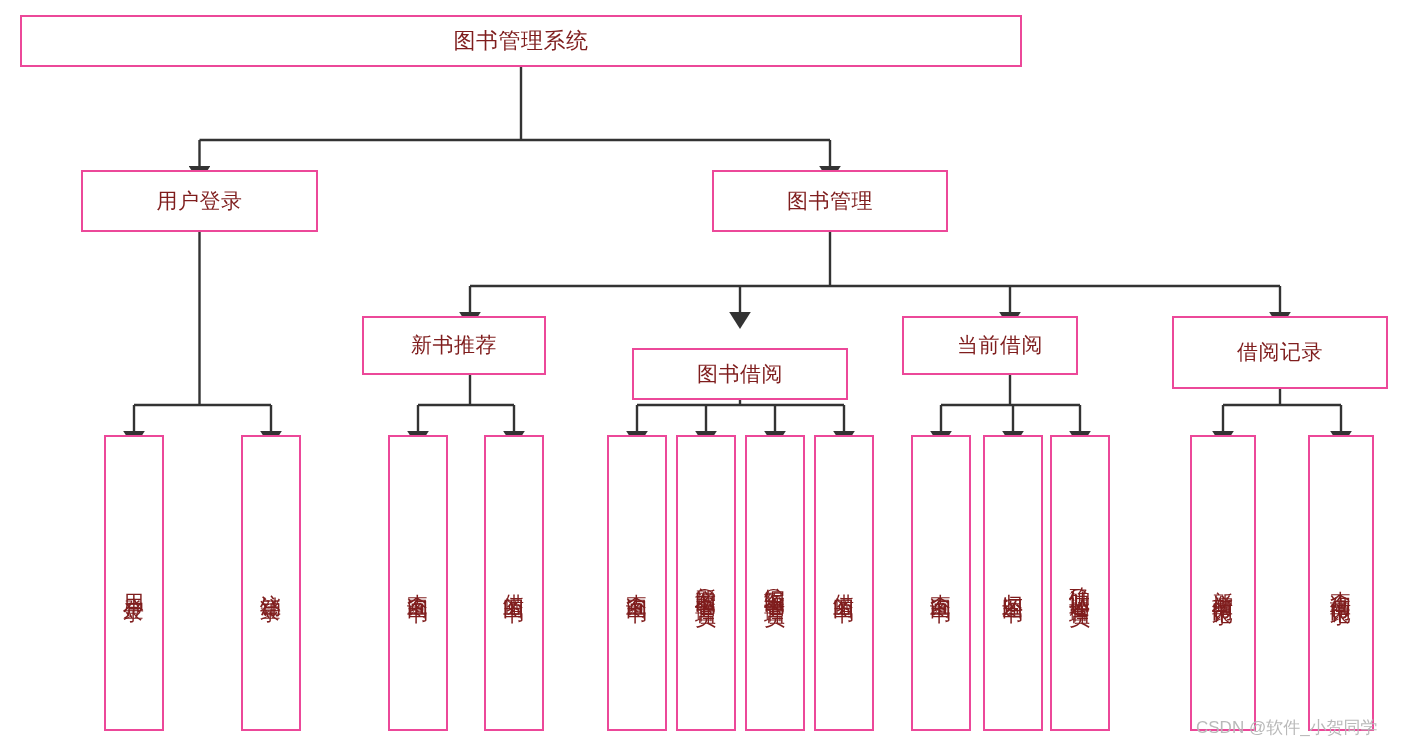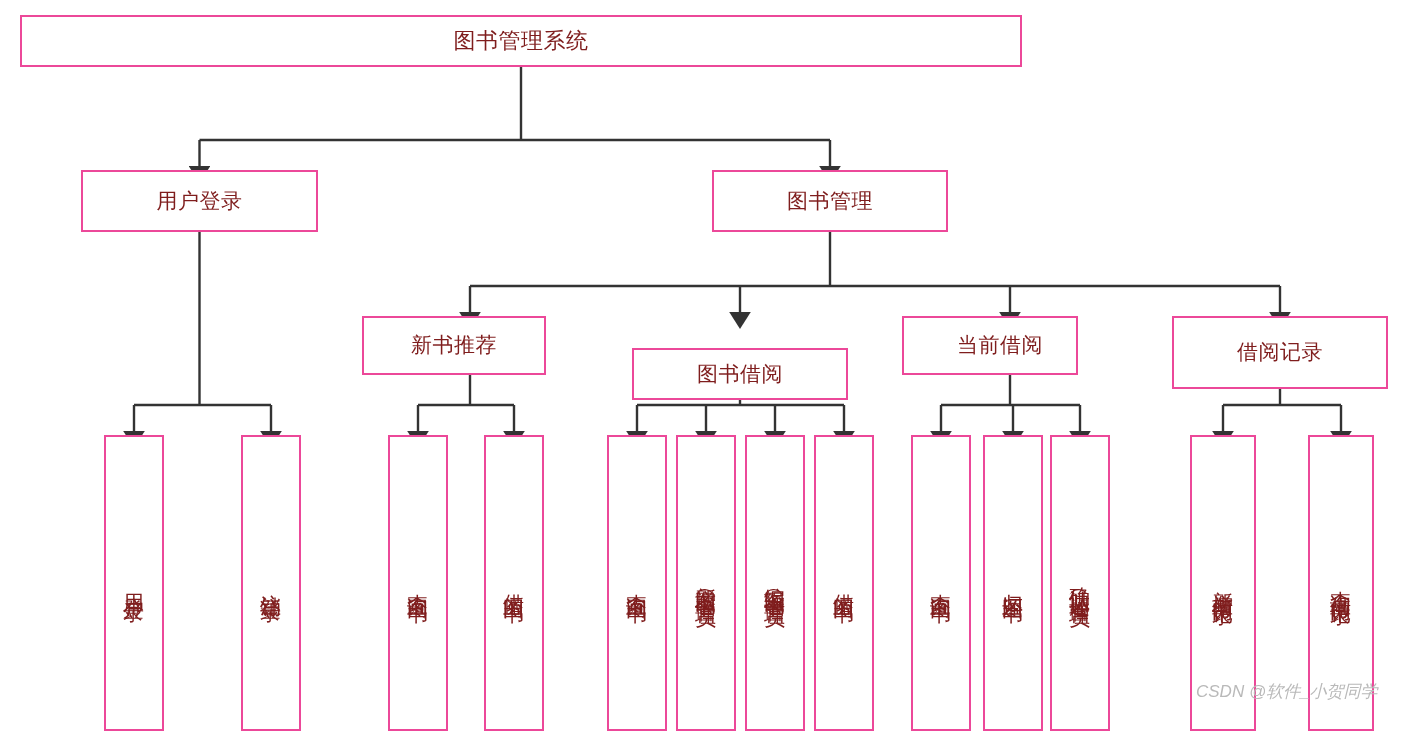--- a/index.html
+++ b/index.html
@@ -176,14 +176,14 @@
         <span class="label">确认归还（管理员）</span>
       </div>
       <div class="node v" style="left: 1190px; top: 435px; width: 66px; height: 296px;">
         <span class="label">新增借阅记录</span>
       </div>
       <div class="node v" style="left: 1308px; top: 435px; width: 66px; height: 296px;">
         <span class="label">查询借阅记录</span>
       </div>
     </div>
 
-  <div class="watermark" style="left:1196px; top:680px;font-style:italic;">CSDN @软件_小贺同学</div>
+  <div class="watermark" style="left:1196px; top:716px;">CSDN @软件_小贺同学</div>
 </div>
 
 </body></html>

